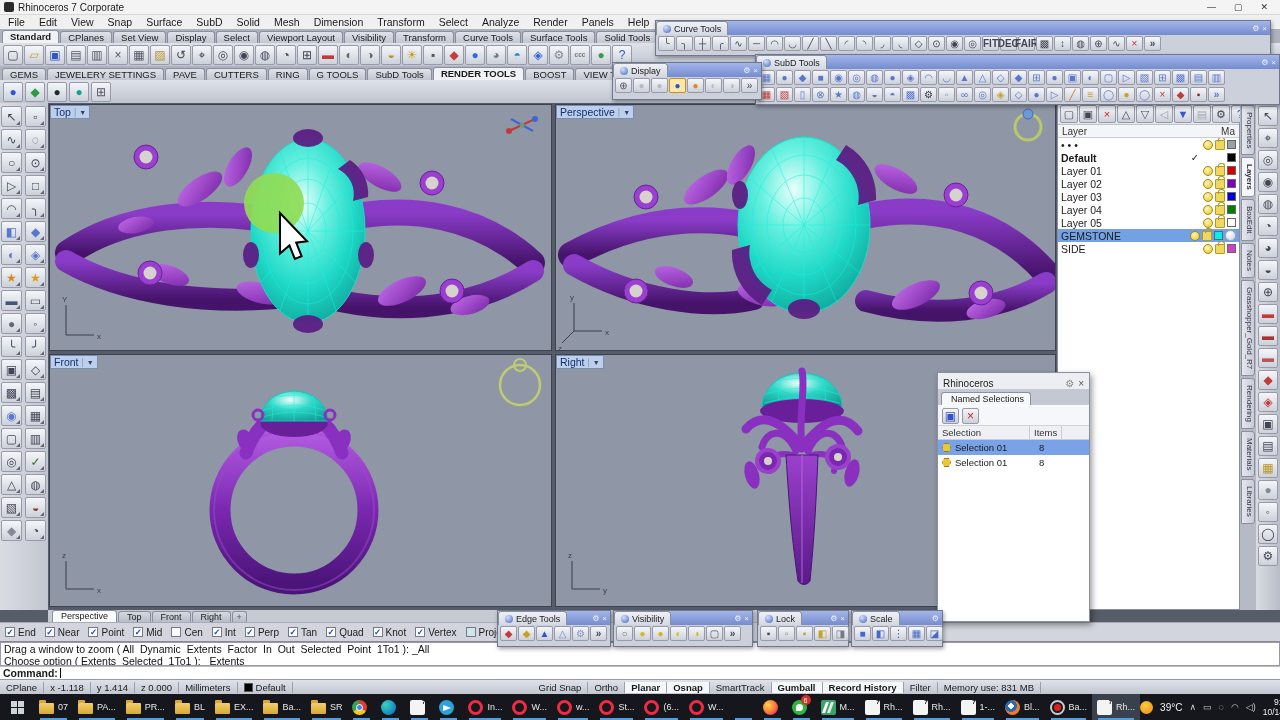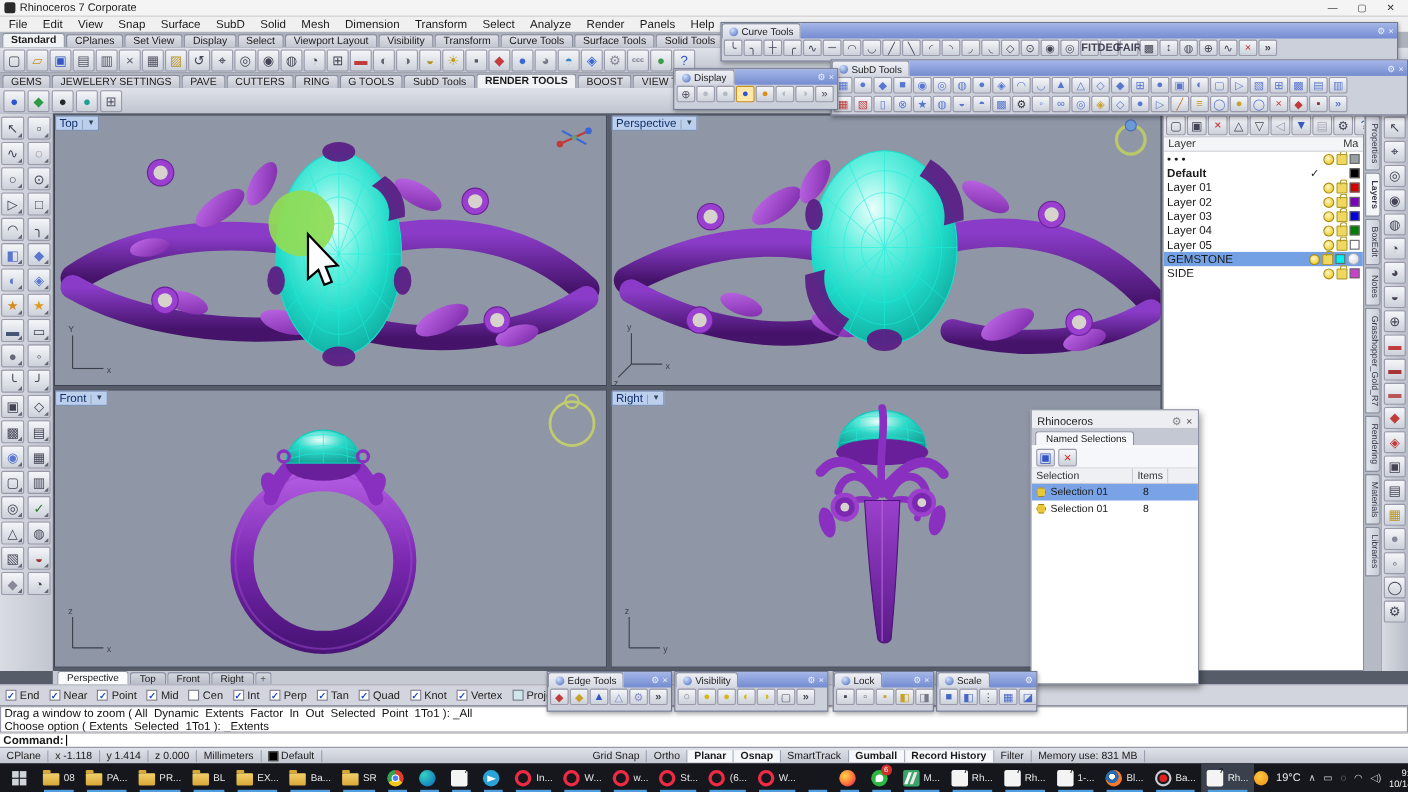--- a/index.html
+++ b/index.html
@@ -1191,21 +1191,21 @@
           <i></i>
           <i></i>
           <i></i>
           <i></i>
         </span>
       </span>
     <span style="display:flex">
 
         <span class="titem">
           <span class="tico folder"></span>
-          <span class="tlabel">08</span>
+          <span class="tlabel">07</span>
 
         </span>
 
         <span class="titem">
           <span class="tico folder"></span>
           <span class="tlabel">PA...</span>
 
         </span>
 
         <span class="titem">
@@ -1353,21 +1353,21 @@
         </span>
 
         <span class="titem active">
           <span class="tico rhino"></span>
           <span class="tlabel">Rh...</span>
 
         </span>
       </span>
     <span class="tray">
       <span class="sun"></span>
-      <span class="traytxt">19°C</span>
+      <span class="traytxt">39°C</span>
       <span class="trayic">∧</span>
       <span class="trayic">▭</span>
       <span class="trayic">◌</span>
       <span class="trayic">◠</span>
       <span class="trayic">◁)</span>
       <span class="clock">
         <span>9:56 AM</span><br><span>10/14/2023</span>
       </span>
 
     </span>

